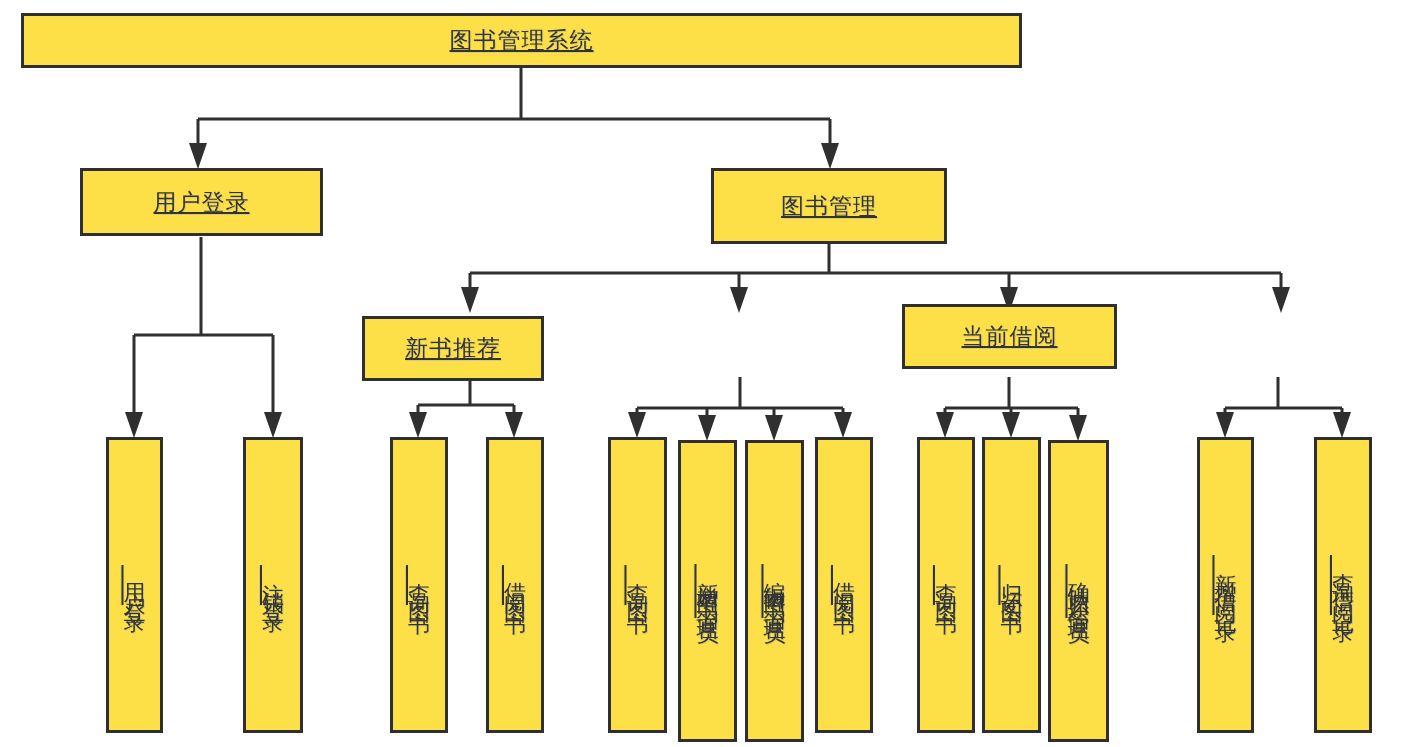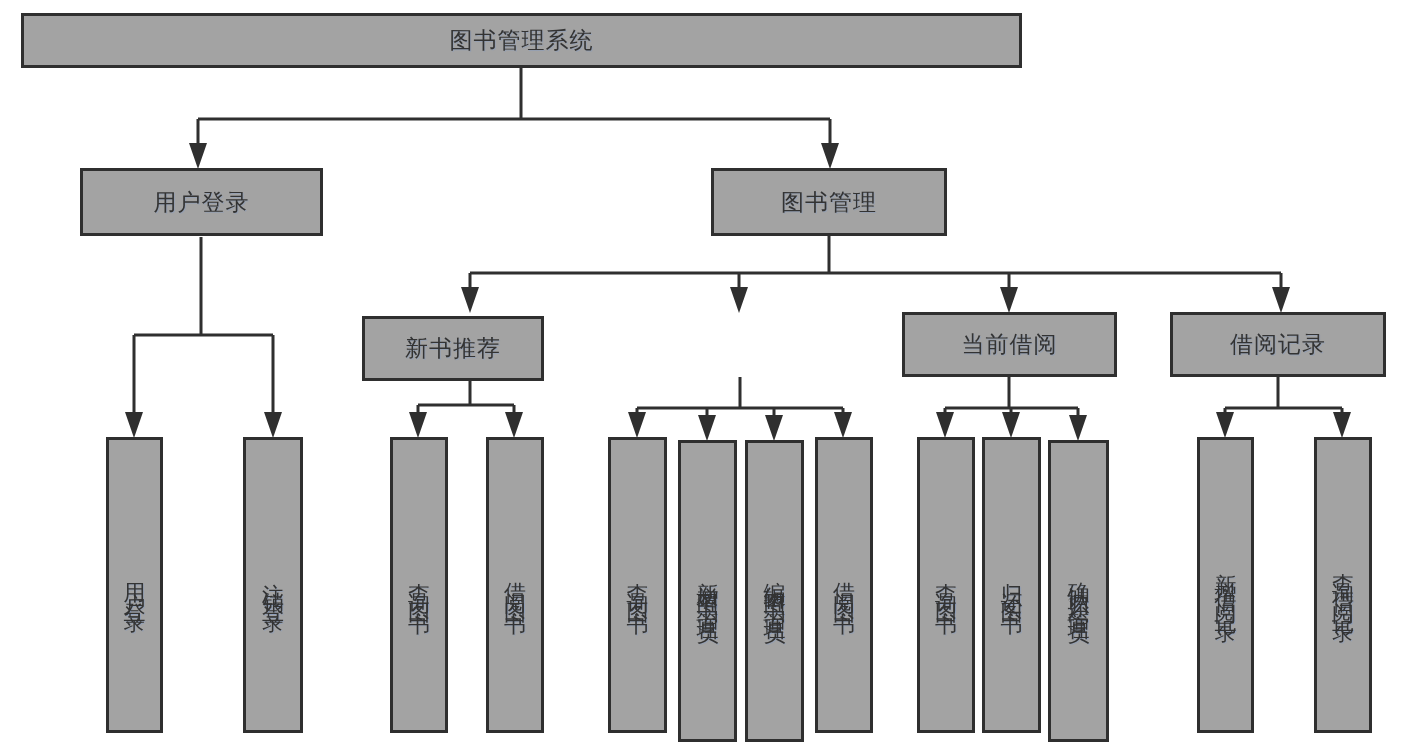--- a/index.html
+++ b/index.html
@@ -22,49 +22,50 @@
     pointer-events:none;
   }
   svg.connectors path{
     stroke:var(--line);stroke-width:3;fill:none;
   }
   svg.connectors polygon{
     fill:var(--line);stroke:none;
   }
   .node{
     position:absolute;
-    background:#a3a3a3;
+    background:#fde047;
     border:3px solid var(--line);
     display:flex;align-items:center;justify-content:center;
     color:var(--text);
     text-shadow:1px 1px 0 rgba(110,150,220,0.25);
+    text-decoration:underline;
   }
   .hbox{
     font-size:23px;
     letter-spacing:1px;
     white-space:nowrap;
   }
   .vbox{
     font-size:22px;
     writing-mode:vertical-rl;
     text-orientation:mixed;
     letter-spacing:10px;
     line-height:1;
     white-space:nowrap;
   }
   .vbox.long{
     letter-spacing:6px;
   }
   
   .n-root{left:21px;top:13px;width:1001px;height:55px;}
   .n-login{left:80px;top:168px;width:243px;height:68px;}
-  .n-mgmt{left:711px;top:168px;width:236px;height:68px;}
+  .n-mgmt{left:711px;top:168px;width:236px;height:76px;}
   .n-newbook{left:362px;top:316px;width:182px;height:65px;text-align:right;}
   .n-borrow{left:633px;top:312px;width:215px;height:65px;}
-  .n-current{left:902px;top:312px;width:215px;height:65px;}
+  .n-current{left:902px;top:304px;width:215px;height:65px;}
   .n-records{left:1170px;top:312px;width:216px;height:65px;}
 
   .n-login-0{left:106px;top:437px;width:57px;height:296px;}
   .n-login-1{left:243px;top:437px;width:60px;height:296px;}
   .n-rec-0{left:390px;top:437px;width:58px;height:296px;}
   .n-rec-1{left:486px;top:437px;width:58px;height:296px;}
   .n-bor-0{left:608px;top:437px;width:59px;height:296px;}
   .n-bor-1{left:678px;top:440px;width:59px;height:302px;}
   .n-bor-2{left:745px;top:440px;width:59px;height:302px;}
   .n-bor-3{left:815px;top:437px;width:58px;height:296px;}
@@ -126,21 +127,20 @@
     <polygon points="1333,412 1351,412 1342,438"></polygon>
   </svg>
 
   <div class="node hbox n-root">图书管理系统</div>
 
   <div class="node hbox n-login">用户登录</div>
   <div class="node hbox n-mgmt">图书管理</div>
 
   <div class="node hbox n-newbook">新书推荐</div>
   <div class="node hbox n-current">当前借阅</div>
-  <div class="node hbox n-records">借阅记录</div>
 
   <div class="node vbox n-login-0">用户登录</div>
   <div class="node vbox n-login-1">注销登录</div>
 
   <div class="node vbox n-rec-0">查询图书</div>
   <div class="node vbox n-rec-1">借阅图书</div>
 
   <div class="node vbox n-bor-0">查询图书</div>
   <div class="node vbox long n-bor-1">新增图书（管理员）</div>
   <div class="node vbox long n-bor-2">编辑图书（管理员）</div>

